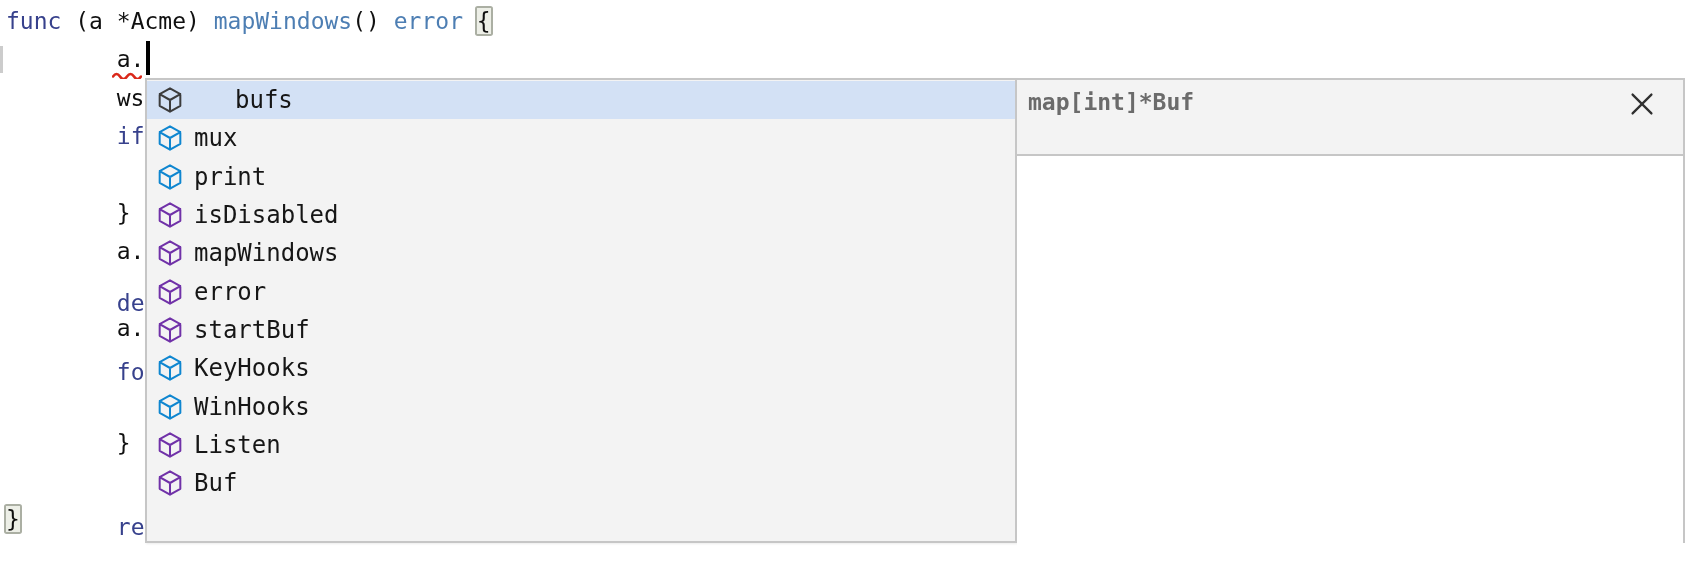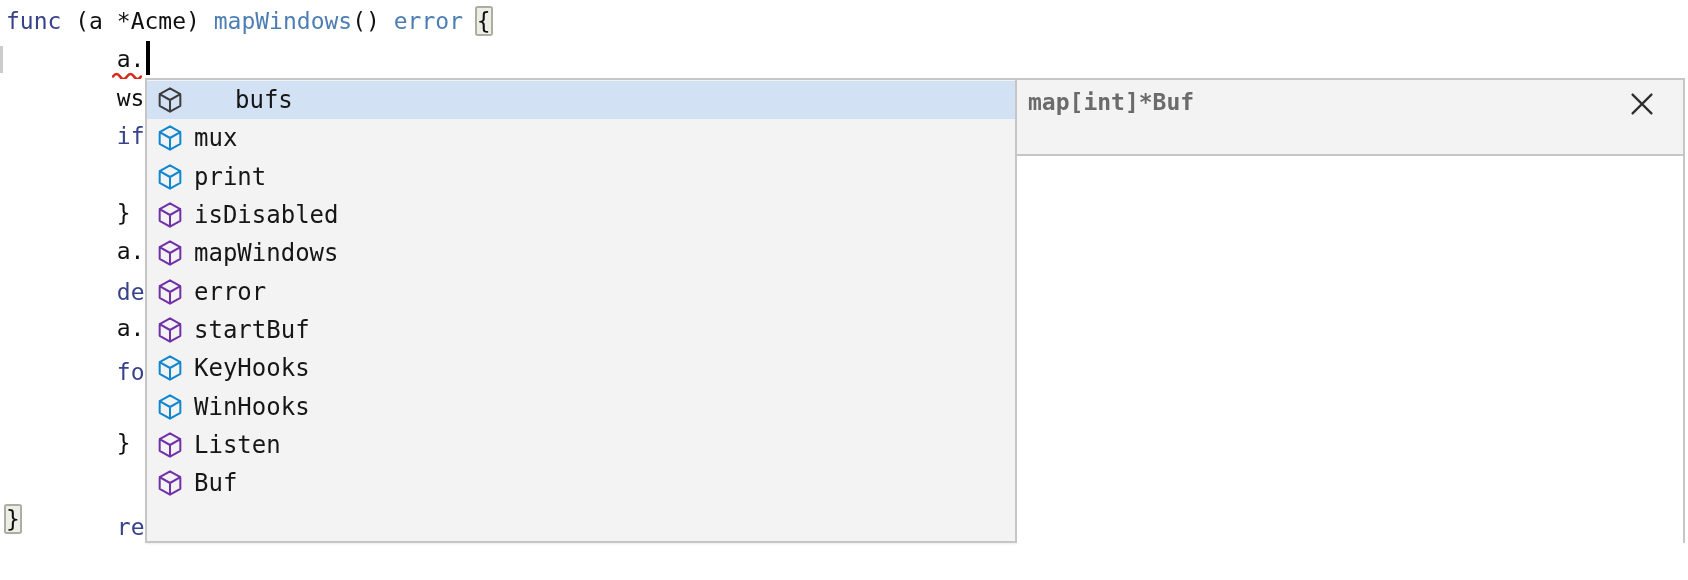--- a/index.html
+++ b/index.html
@@ -75,21 +75,21 @@
 <div class="screen" style="--kw: #37418c; --fn: #4d7eb3; --pl: #101010; --cursor: #000000; --squiggle: #da281a; --gutter: #cccccc; --listBg: #f3f3f3; --listBorder: #c6c6c6; --listSelected: #d3e1f5; --icField: #0e86d0; --icMethod: #7031a8; --icSelected: #3c3c3c; --label: #161616; --detailsHeaderBg: #f3f3f3; --sig: #6b6b6b; --close: #2f2f2f; --bracketBg: #edefe7; --bracketBorder: #abafa3;">
 
   <div class="code-layer" id="code-lines">
       <div class="code-line" style="top: 2px;"><span class="tok-kw">func</span><span class="tok-pl"> (a *Acme) </span><span class="tok-fn">mapWindows</span><span class="tok-pl">() </span><span class="tok-fn">error</span><span class="tok-pl"> </span><span class="tok-bm">{</span></div>
       <div class="code-line" style="top: 40.33px;"><span class="tok-pl">        a.</span></div>
       <div class="code-line" style="top: 78.66px;"><span class="tok-pl">        ws</span></div>
       <div class="code-line" style="top: 116.99px;"><span class="tok-pl">        </span><span class="tok-kw">if</span></div>
       <div class="code-line" style="top: 155.32px;"></div>
       <div class="code-line" style="top: 193.65px;"><span class="tok-pl">        }</span></div>
       <div class="code-line" style="top: 231.98px;"><span class="tok-pl">        a.</span></div>
-      <div class="code-line" style="top: 273px;"><span class="tok-pl">        </span><span class="tok-kw">de</span></div>
+      <div class="code-line" style="top: 284px;"><span class="tok-pl">        </span><span class="tok-kw">de</span></div>
       <div class="code-line" style="top: 308.64px;"><span class="tok-pl">        a.</span></div>
       <div class="code-line" style="top: 346.97px; margin-top: 6px;"><span class="tok-pl">        </span><span class="tok-kw">fo</span></div>
       <div class="code-line" style="top: 385.3px;"></div>
       <div class="code-line" style="top: 423.63px;"><span class="tok-pl">        }</span></div>
       <div class="code-line" style="top: 461.96px; margin-top: 46px;"><span class="tok-pl">        </span><span class="tok-kw">re</span></div>
       <div class="code-line" style="top: 500.29px;"><span class="tok-bm">}</span></div>
     </div>
 
   <div class="gutter-marker"></div>
 

